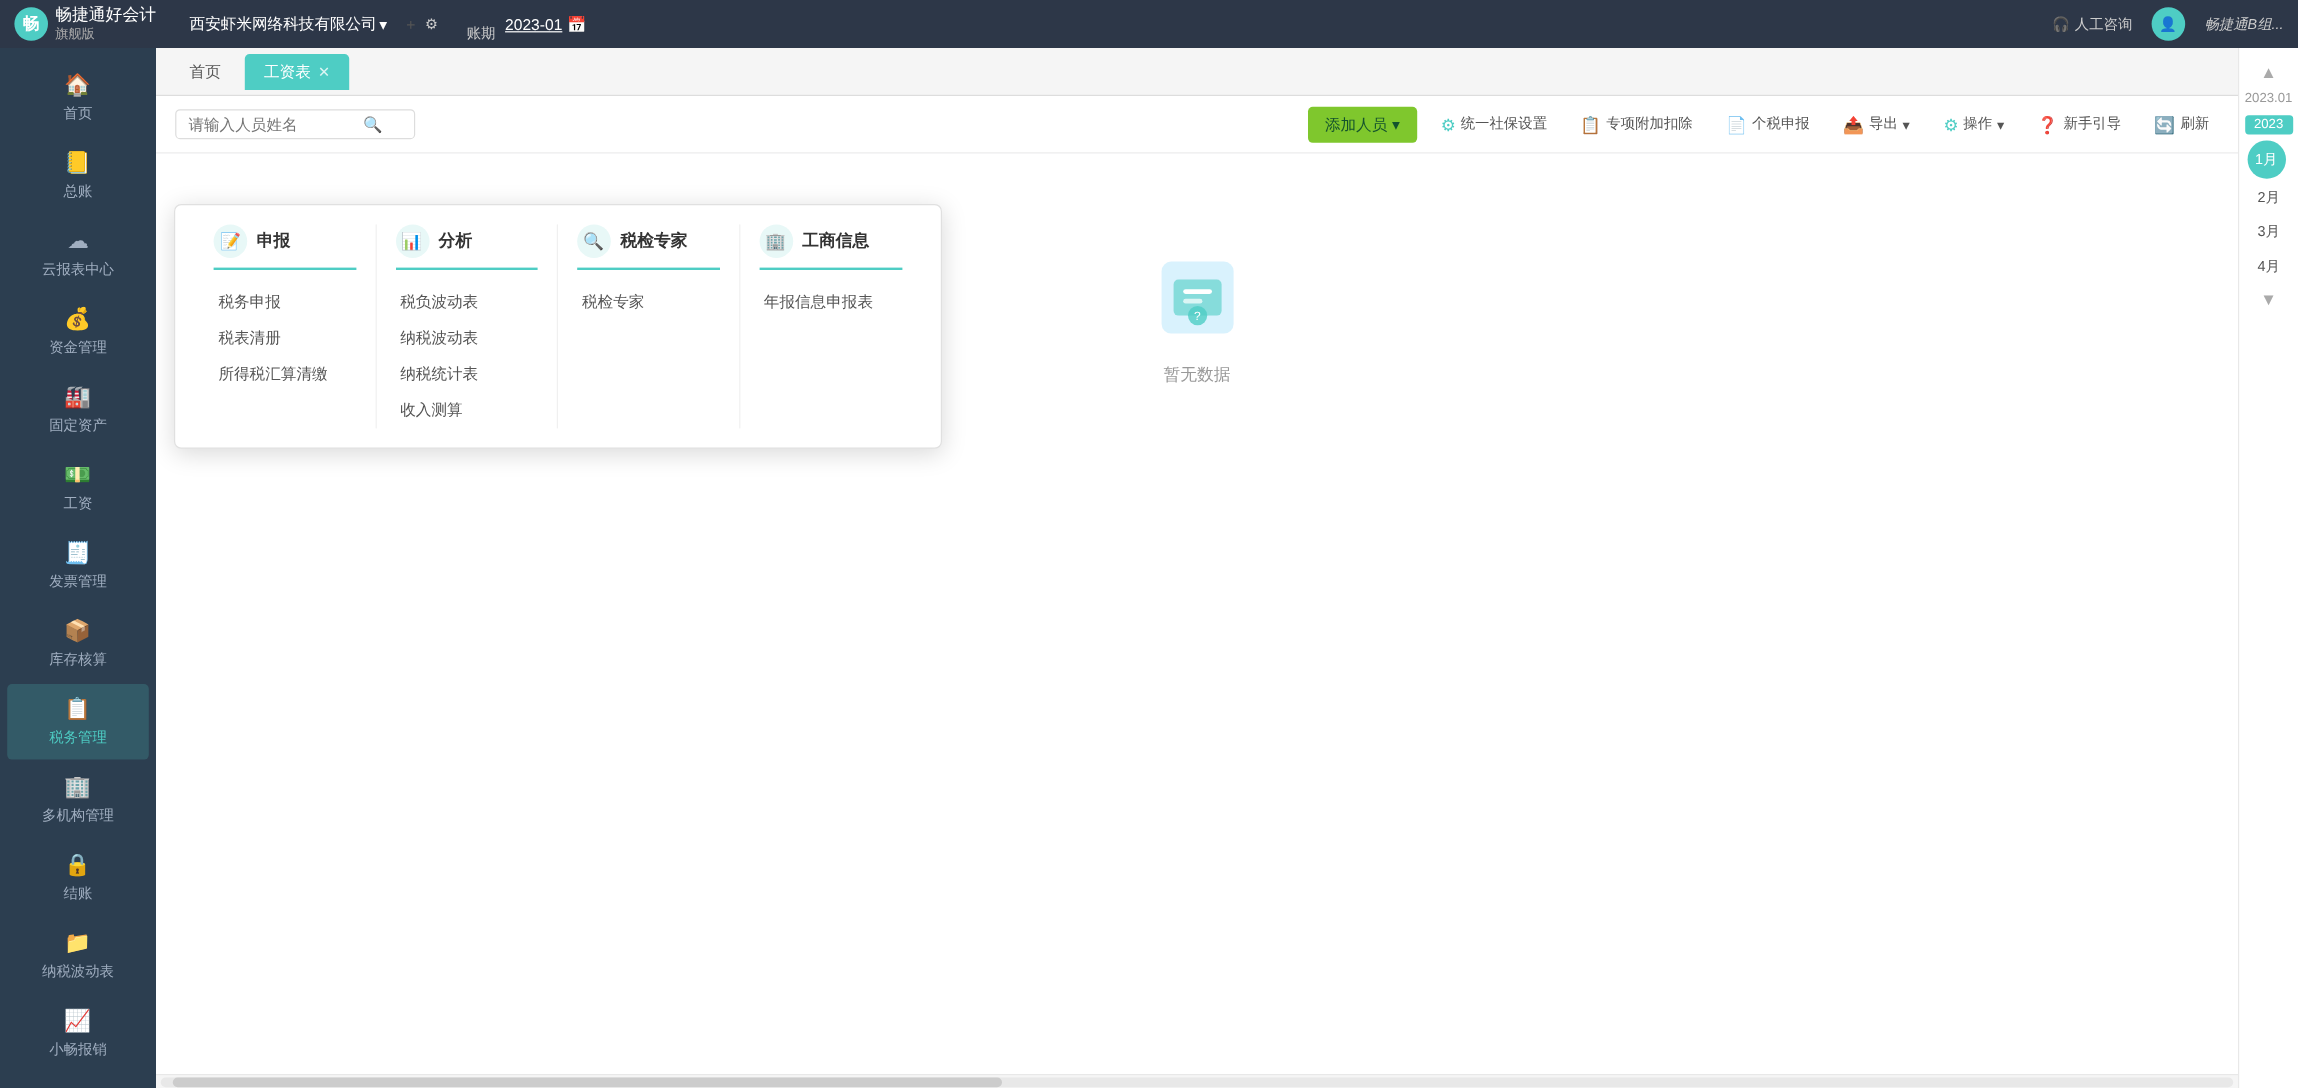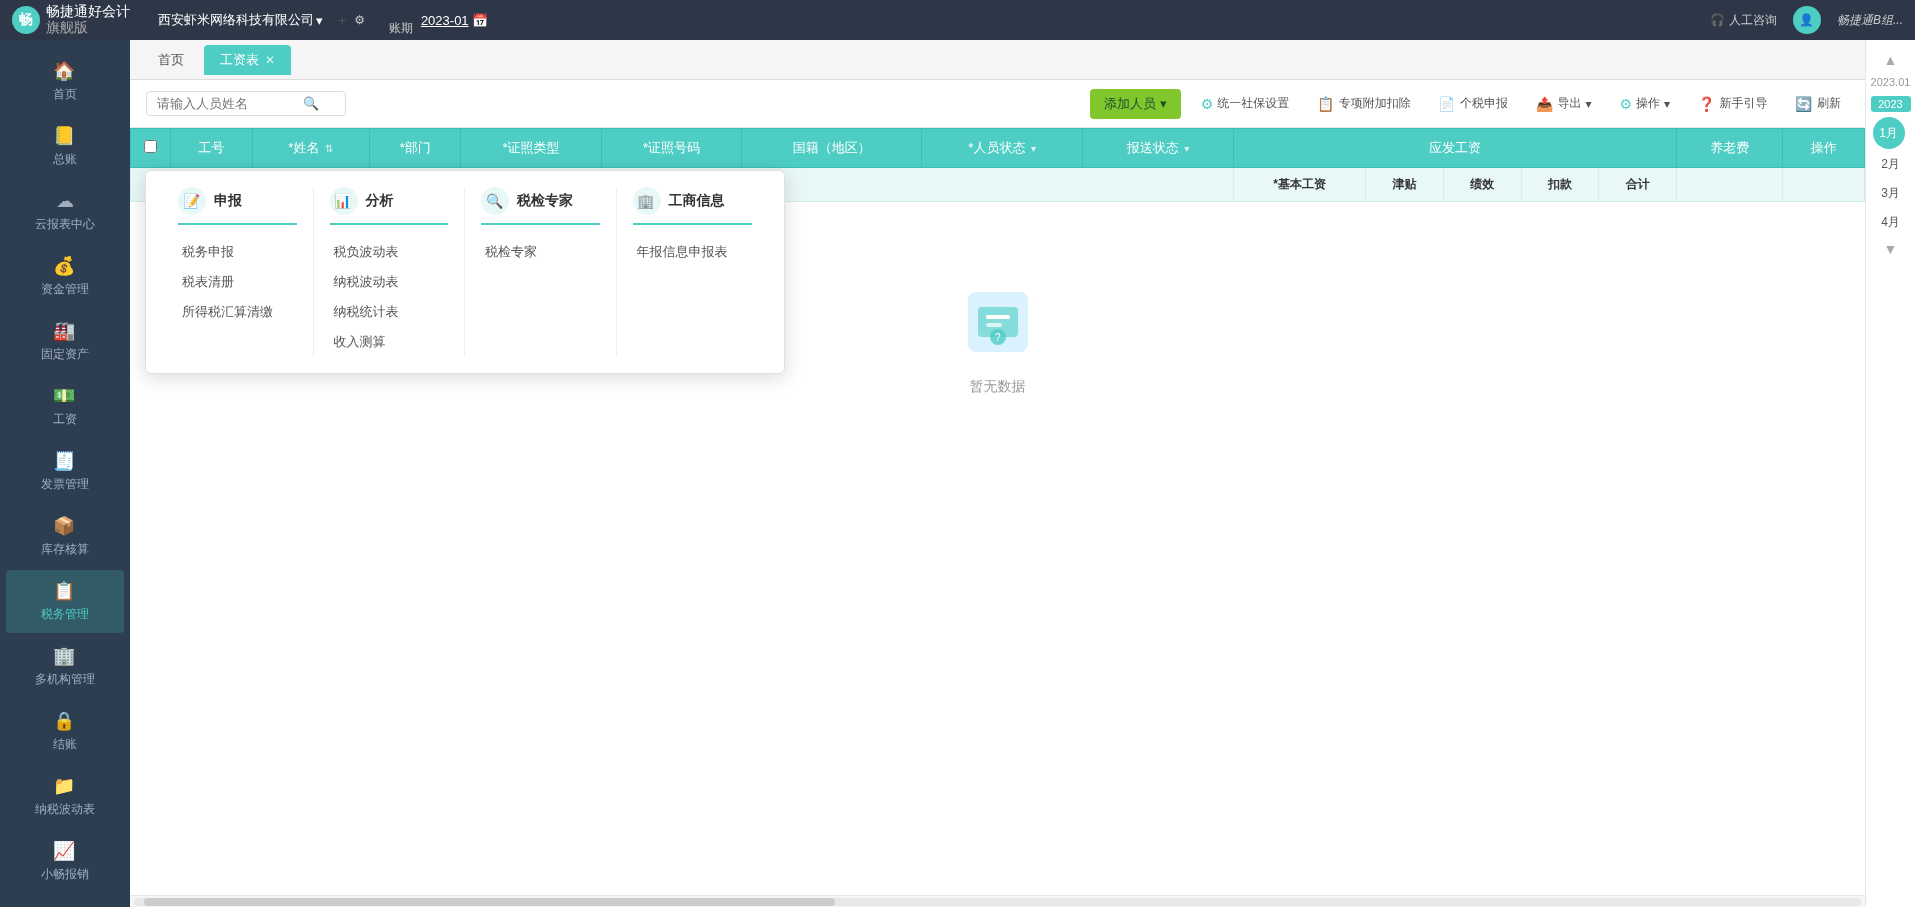--- a/index.html
+++ b/index.html
@@ -24,21 +24,21 @@
       margin-right: 20px;
     }
     .logo-icon {
       width: 28px; height: 28px;
       background: #4ecdc4;
       border-radius: 50%;
       display: flex; align-items: center; justify-content: center;
       font-size: 14px; color: #fff; font-weight: bold;
     }
     .logo-text { font-size: 14px; color: #fff; line-height: 1.2; }
-    .logo-sub { font-size: 14px; color: #aaa; }
+    .logo-sub { font-size: 11px; color: #aaa; }
     .company-selector {
       display: flex; align-items: center; gap: 2px;
       color: #fff; font-size: 13px; cursor: pointer;
       padding: 4px 8px;
       border-radius: 4px;
     }
     .top-bar-dividers { color: #555; margin: 0 8px; }
     .top-bar-action { display: flex; align-items: center; gap: 4px; color: #ccc; font-size: 12px; cursor: pointer; }
     .top-bar-right { margin-left: auto; display: flex; align-items: center; gap: 16px; }
     .period-label { font-size: 12px; color: #ccc; margin-top: 17px; }
@@ -440,46 +440,20 @@
       </div>
       <div class="toolbar-action">
         <span class="icon">🔄</span>
         <span>刷新</span>
       </div>
     </div>
 
     <div class="table-area">
       <table class="data-table">
         <thead>
-          <tr>
-            <th class="checkbox-col">
-              <input type="checkbox" style="">
-            </th>
-            <th>工号</th>
-            <th>*姓名 <span class="filter-icon">⇅</span></th>
-            <th>*部门</th>
-            <th>*证照类型</th>
-            <th>*证照号码</th>
-            <th>国籍（地区）</th>
-            <th>*人员状态 <span class="filter-icon">▾</span></th>
-            <th>报送状态 <span class="filter-icon">▾</span></th>
-            <th colspan="5" style="background:#4ecdc4; color:#fff; text-align:center; padding: 10px 8px; border: 1px solid #3dbdb5;">应发工资</th>
-            <th>养老费</th>
-            <th>操作</th>
-          </tr>
-          <tr class="sub-header" style="background:#e8f8f7;">
-            <th style="background:#e8f8f7; border:1px solid #d0eeec; padding:8px;" colspan="9"></th>
-            <th style="background:#e8f8f7; border:1px solid #d0eeec; padding:8px; font-size:12px; color:#333;">*基本工资</th>
-            <th style="background:#e8f8f7; border:1px solid #d0eeec; padding:8px; font-size:12px; color:#333;">津贴</th>
-            <th style="background:#e8f8f7; border:1px solid #d0eeec; padding:8px; font-size:12px; color:#333;">绩效</th>
-            <th style="background:#e8f8f7; border:1px solid #d0eeec; padding:8px; font-size:12px; color:#333;">扣款</th>
-            <th style="background:#e8f8f7; border:1px solid #d0eeec; padding:8px; font-size:12px; color:#333;">合计</th>
-            <th style="background:#e8f8f7; border:1px solid #d0eeec; padding:8px; font-size:12px; color:#333;"></th>
-            <th style="background:#e8f8f7; border:1px solid #d0eeec; padding:8px; font-size:12px; color:#333;"></th>
-          </tr>
         </thead>
         <tbody>
         </tbody>
       </table>
 
       <div class="empty-state">
         <div class="empty-icon">
           <svg viewBox="0 0 80 80" width="80" height="80">
             <rect x="10" y="10" width="60" height="60" rx="8" fill="#b3e5fc" opacity="0.5"></rect>
             <rect x="20" y="25" width="40" height="30" rx="4" fill="#4ecdc4" opacity="0.6"></rect>

